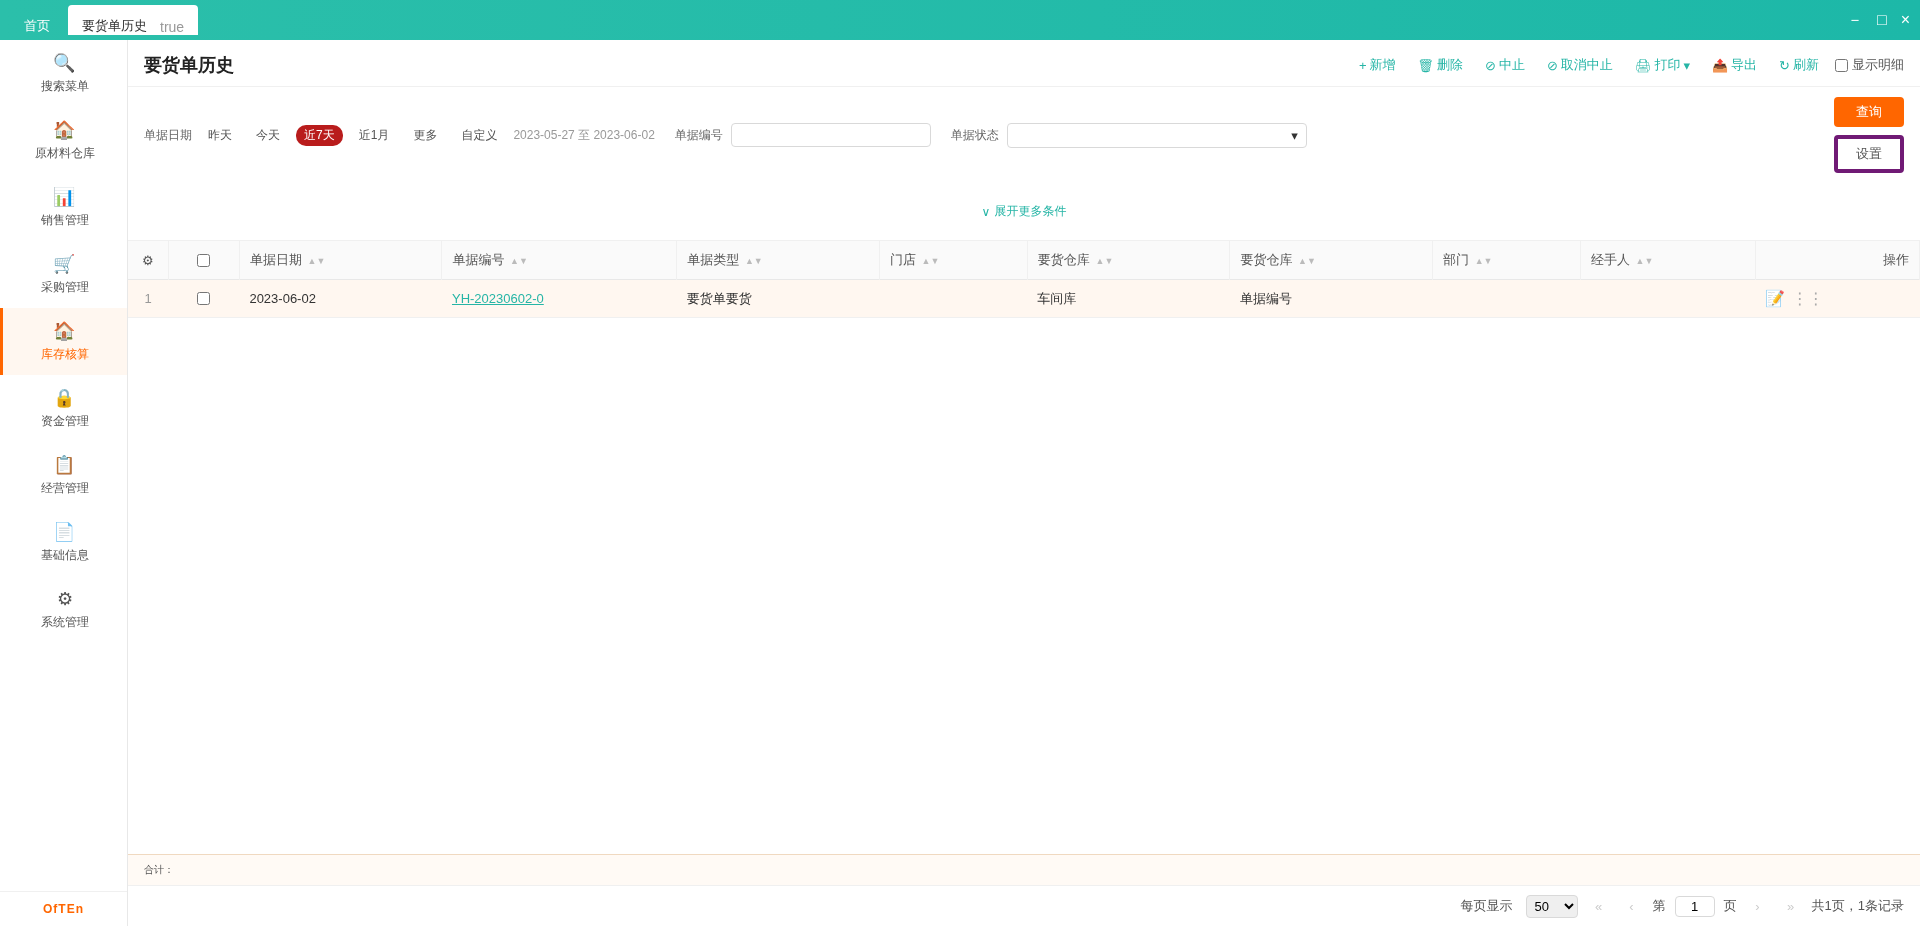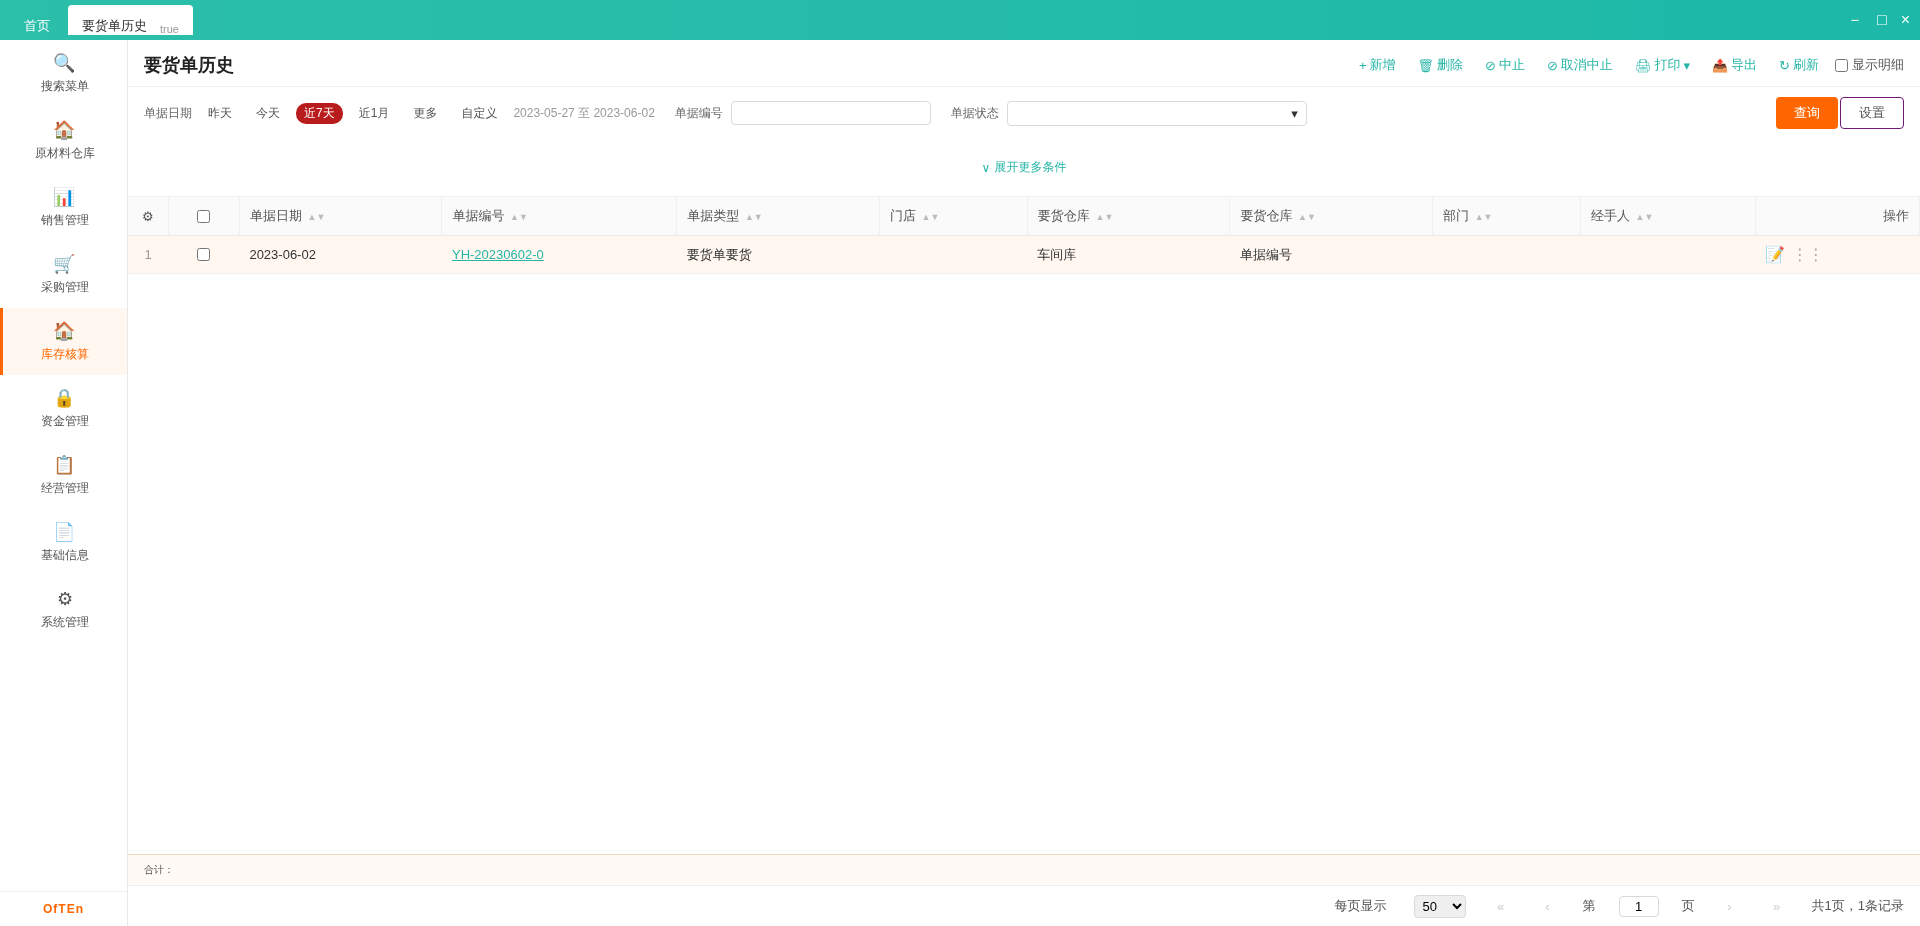--- a/index.html
+++ b/index.html
@@ -27,21 +27,21 @@
       color: #fff;
     }
     .top-tab.home {
       background: transparent;
       color: #fff;
     }
     .top-tab.active {
       background: #fff;
       color: #333;
     }
-    .top-tab .close-icon { font-size: 11px; color: #999; cursor: pointer; padding-left: 7px; }
+    .top-tab .close-icon { font-size: 14px; color: #999; cursor: pointer; padding-left: 7px; }
     .top-right-icons {
       margin-left: auto;
       display: flex;
       align-items: center;
       gap: 14px;
       color: #fff;
       font-size: 16px;
     }
     .top-right-icons span { cursor: pointer; }
 
@@ -200,21 +200,21 @@
       color: #fff;
       border: none;
       border-radius: 4px;
       padding: 6px 18px;
       cursor: pointer;
       font-size: 13px;
     }
     .btn-settings {
       background: #fff;
       color: #555;
-      border: 1px solid #701a75;
+      border: 4px solid #701a75;
       border-radius: 4px;
       padding: 6px 18px;
       cursor: pointer;
       font-size: 13px;
       text-align: center;
     }
 
     
     .table-wrapper {
       flex: 1;
@@ -256,21 +256,21 @@
       color: #555;
       flex-shrink: 0;
     }
 
     
     .pagination-bar {
       display: flex;
       align-items: center;
       justify-content: flex-end;
       padding: 8px 16px;
-      gap: 23px;
+      gap: 9px;
       border-top: 1px solid #f0f0f0;
       font-size: 13px;
       color: #555;
       flex-shrink: 0;
       background: #fff;
     }
     .pagination-bar .per-page-label { margin-right: 4px; }
     .per-page-select {
       border: 1px solid #d9d9d9;
       border-radius: 4px;
@@ -460,21 +460,21 @@
           </div>
 
           <div class="filter-item">
             <span class="filter-label">单据状态</span>
             <div class="filter-select-wrapper">
               <span class="filter-select-text"></span>
               <span>▾</span>
             </div>
           </div>
 
-          <div style="margin-left:auto; display:flex; gap:2px;">
+          <div style="margin-left:auto; display:flex; flex-direction:column; gap:8px;">
             <button class="btn-query">查询</button>
             <button class="btn-settings">设置</button>
           </div>
         </div>
 
         <div class="filter-bottom-row">
           <div class="expand-more">
             <span>∨</span>
             <span>展开更多条件</span>
           </div>

